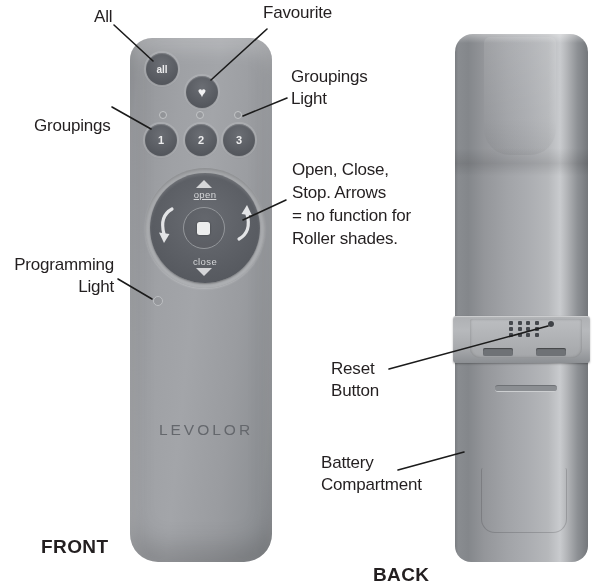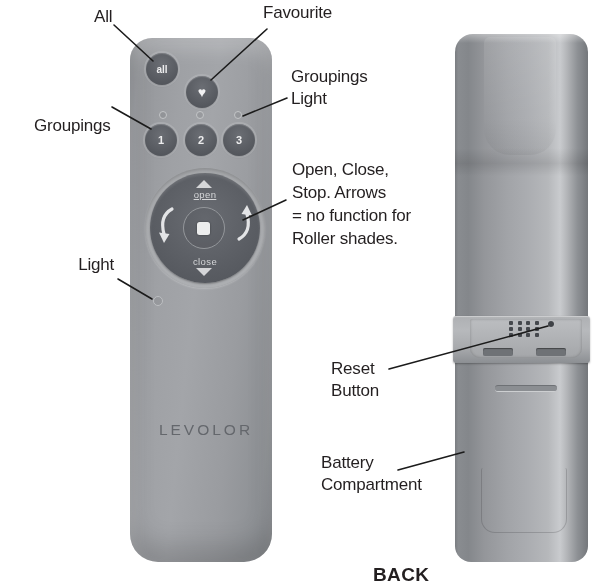--- a/index.html
+++ b/index.html
@@ -230,28 +230,30 @@
   <div class="callout" style="left:34px;top:74px;margin-top:41px;">Groupings</div>
 
   <div class="callout" style="left:292px;top:158px;line-height:23px;">
     <span>Open, Close,</span>
     <span>Stop. Arrows</span>
     <span>= no function for</span>
     <span>Roller shades.</span>
   </div>
 
   <div class="callout" style="left:10px;top:254px;width:104px;text-align:right;">
+    <span>Programming</span>
     <span>Light</span>
   </div>
 
   <div class="callout" style="left:321px;top:452px;">
     <span>Battery</span>
     <span>Compartment</span>
   </div>
 
   <div class="callout" style="left:331px;top:358px;">
     <span>Reset</span>
     <span>Button</span>
   </div>
 
+  <div class="view-label" style="left:41px;top:536px;">FRONT</div>
   <div class="view-label" style="left:373px;top:564px;">BACK</div>
 
 </div>
 
 </body></html>

